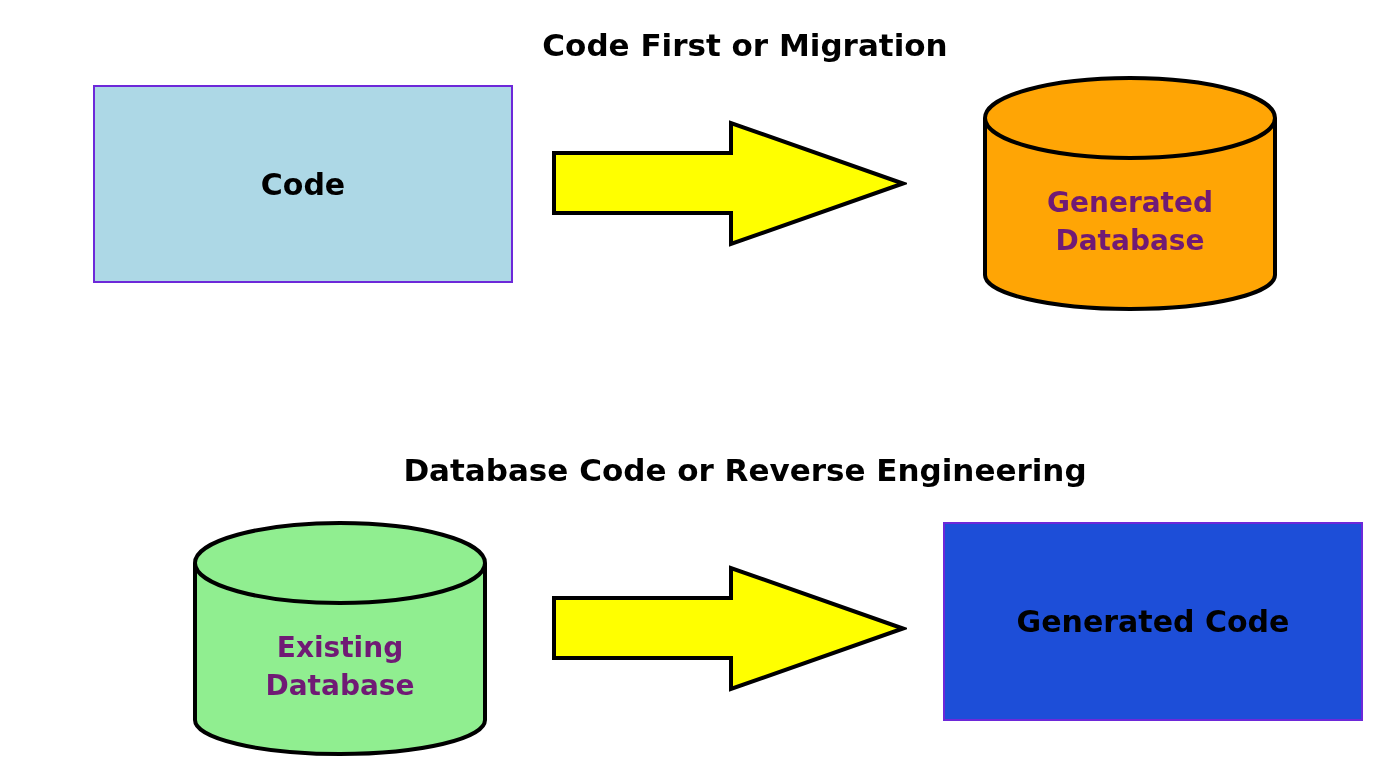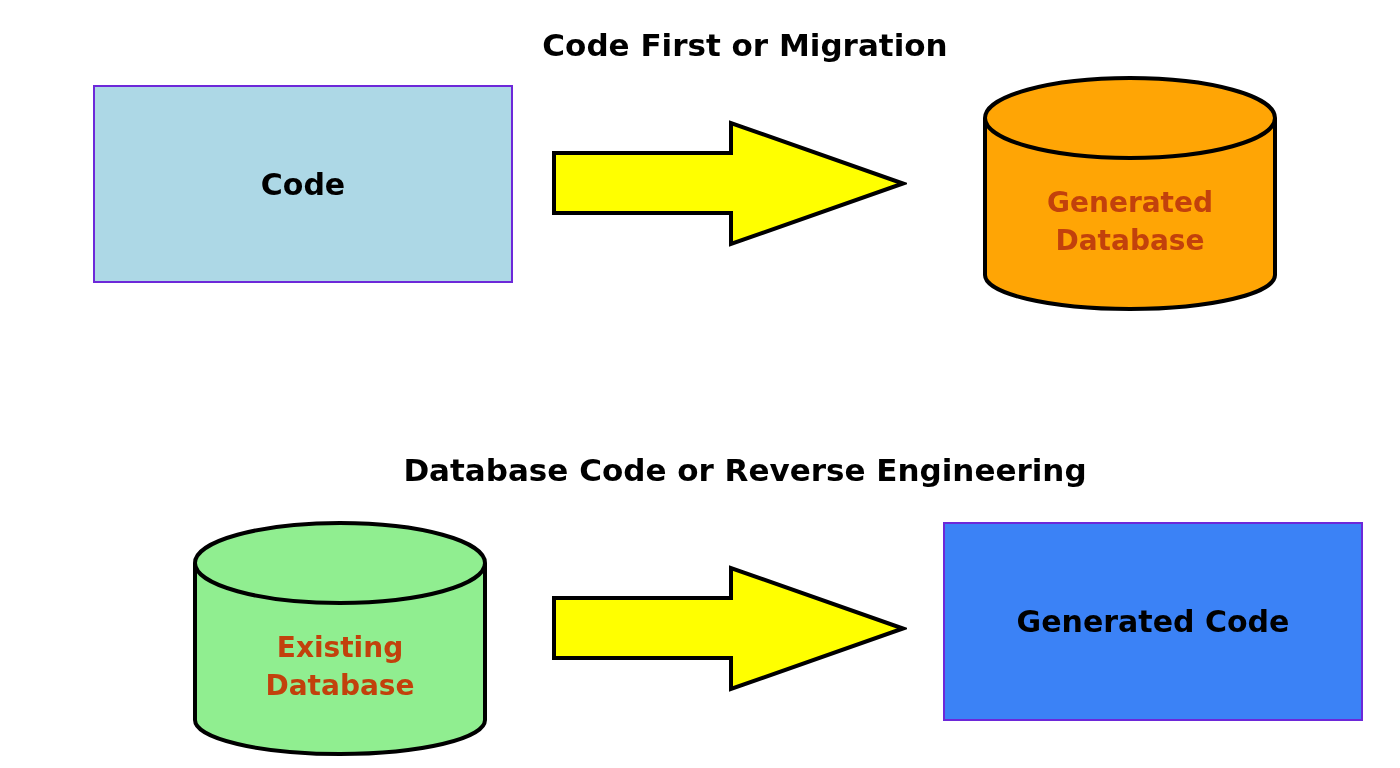--- a/index.html
+++ b/index.html
@@ -67,21 +67,21 @@
     width: 100%; height: 100%;
   }
   .cyl-label {
     position: absolute;
     left: 0;
     top: 108px;
     width: 100%;
     text-align: center;
     font-size: 28px;
     font-weight: bold;
-    color: #c2410c;
+    color: #701a75;
     line-height: 38px;
   }
   .cyl-label span { display: block; }
 </style>
 </head>
 <body>
 
 <div class="canvas">
 
   <div class="section-title title-1">Code First or Migration</div>
@@ -115,17 +115,17 @@
     <div class="cyl-label">
       <span>Existing</span>
       <span>Database</span>
     </div>
   </div>
 
   <svg class="arrow-svg arrow-2" viewBox="0 0 356 127">
     <polygon points="3,33 180,33 180,3 352,63.5 180,124 180,93 3,93" stroke-width="4" stroke-miterlimit="12" fill="#ffff00" stroke="#000000"></polygon>
   </svg>
 
-  <div class="shape-rect gcode-rect" style="background-color: #3b82f6;">
+  <div class="shape-rect gcode-rect" style="background-color: #1d4ed8;">
     <span class="rect-label">Generated Code</span>
   </div>
 
 </div>
 
 </body></html>

